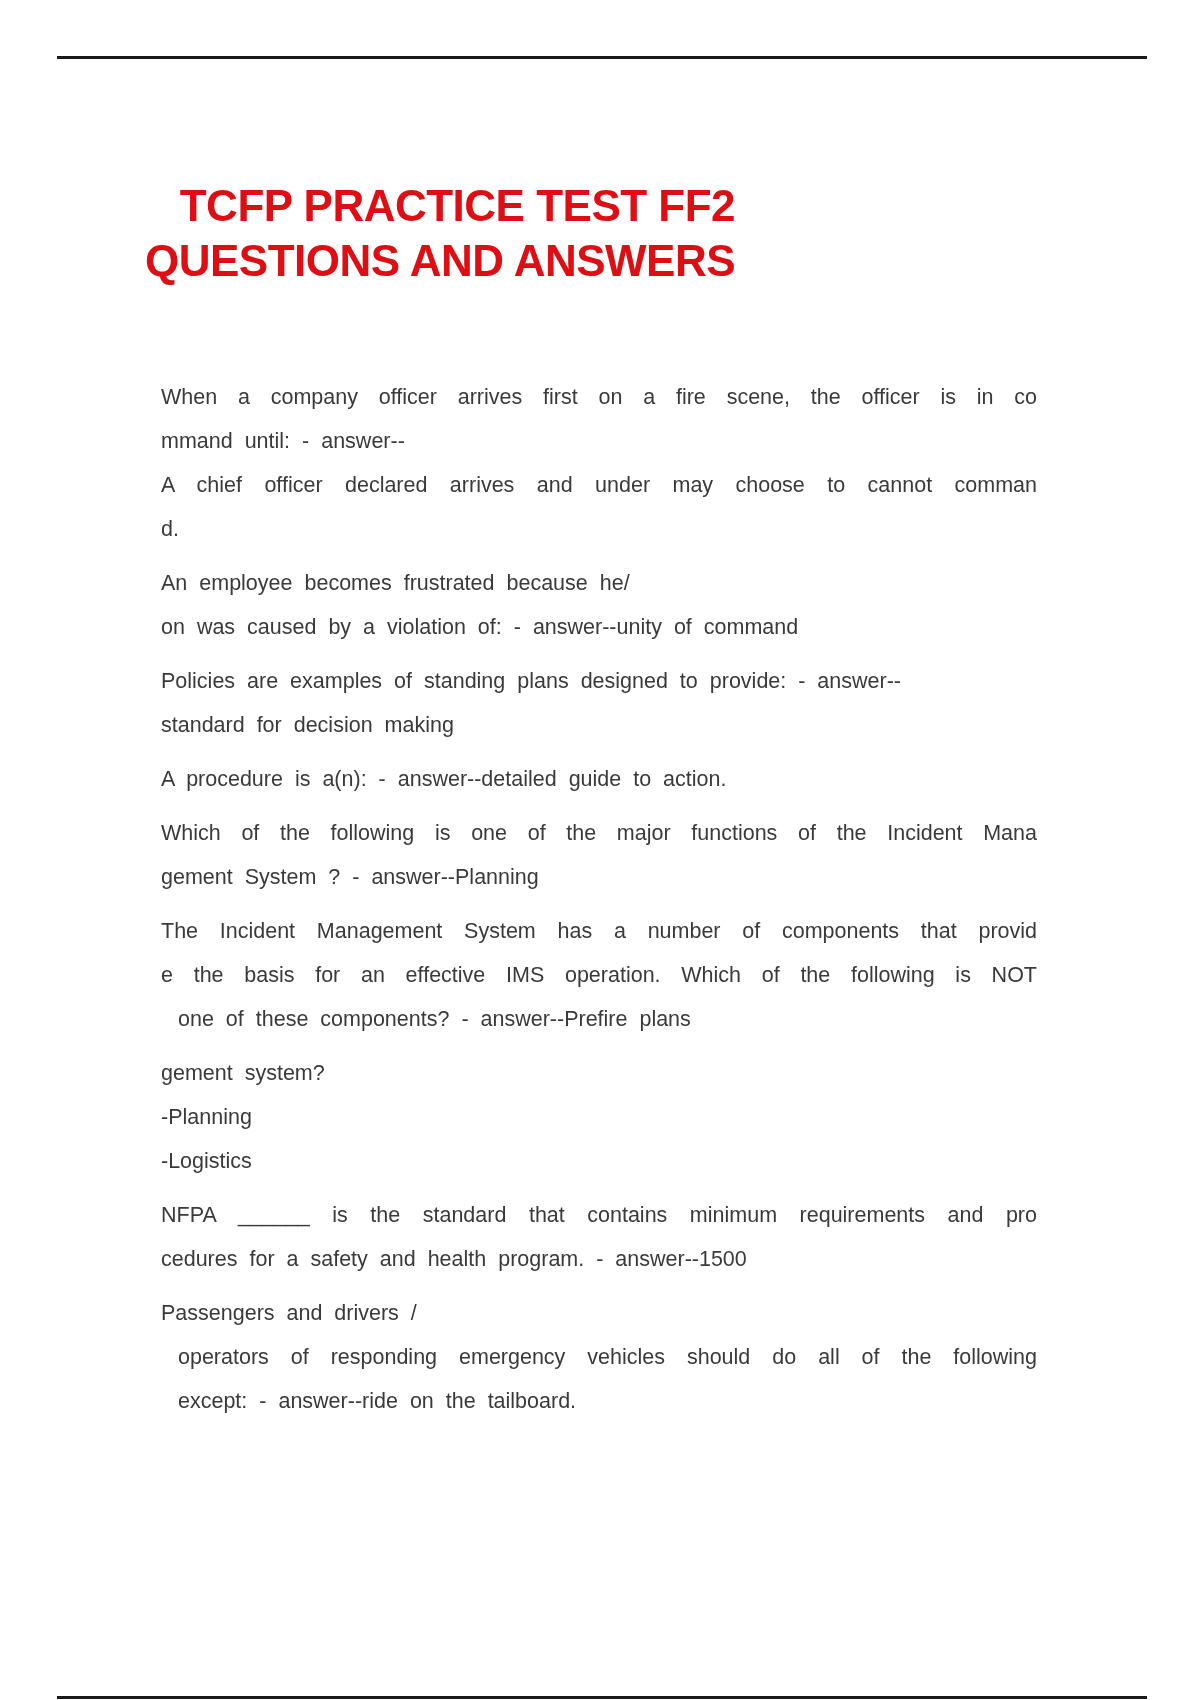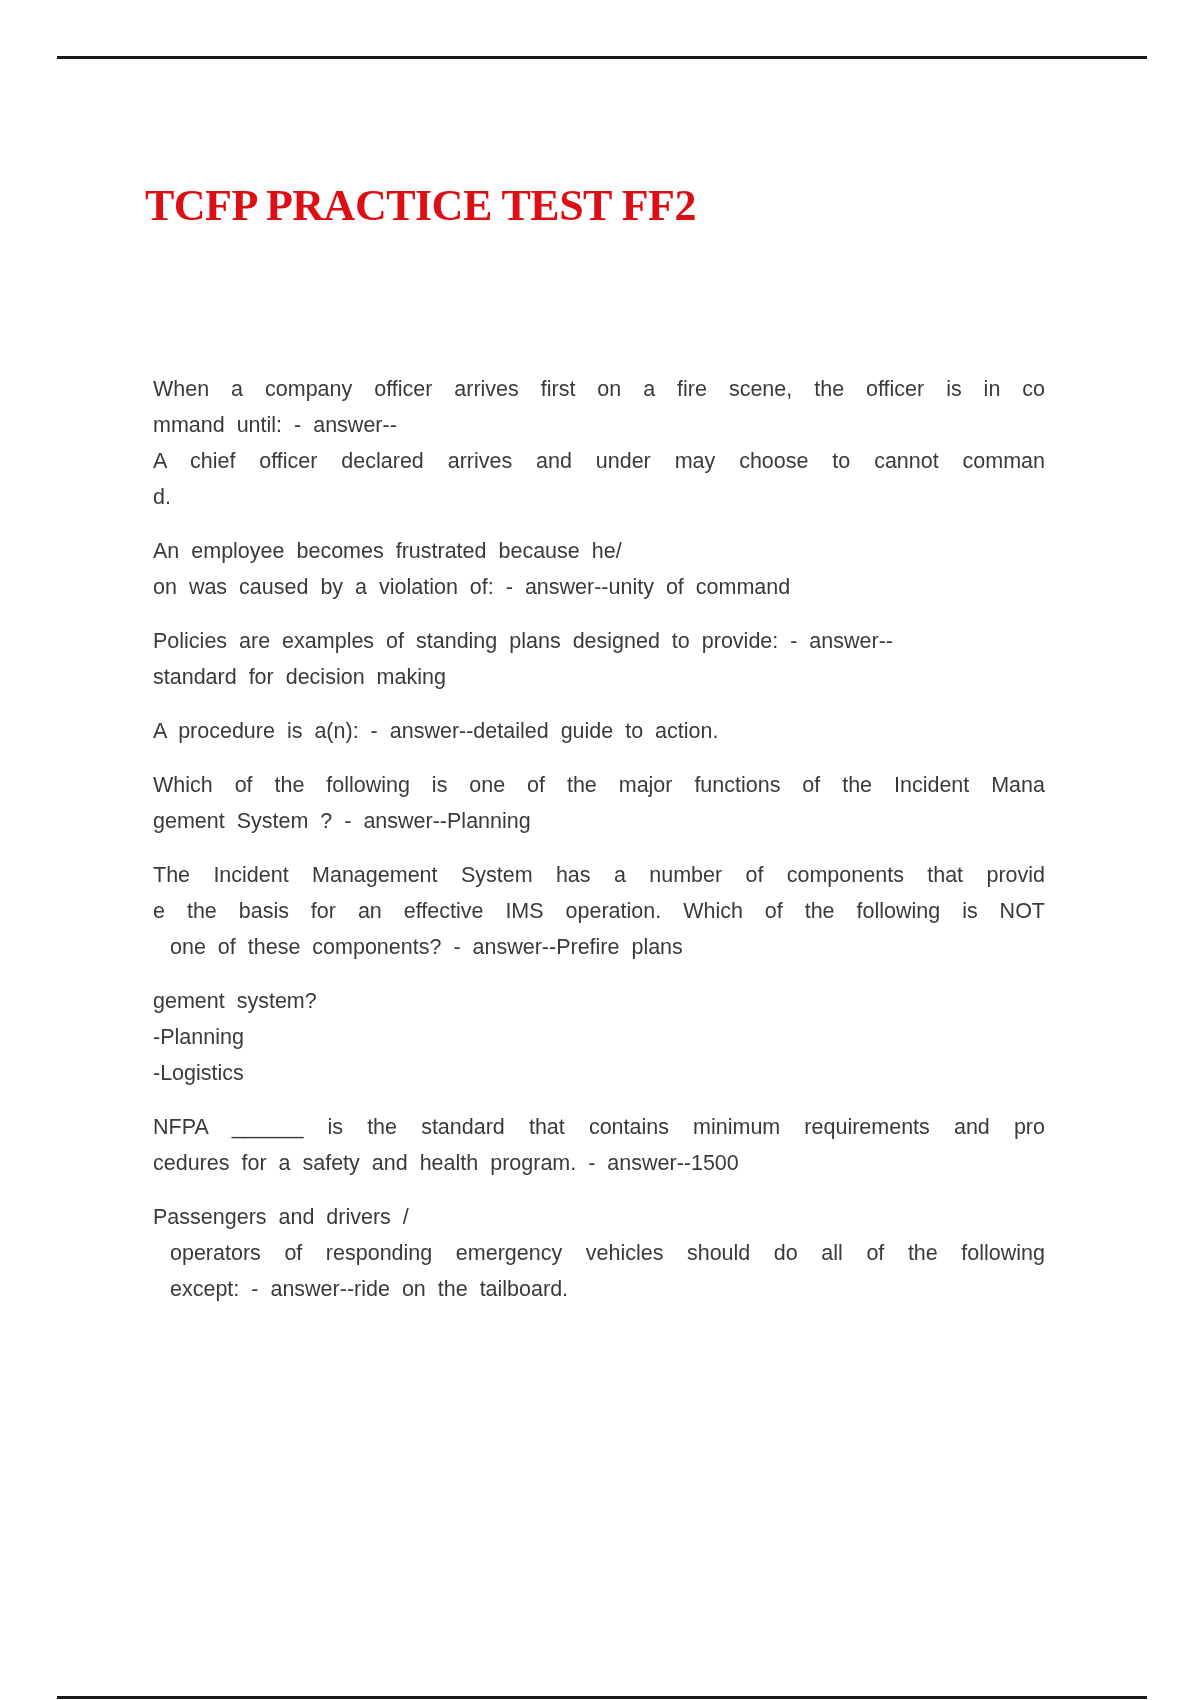--- a/index.html
+++ b/index.html
@@ -22,21 +22,21 @@
       background: #1a1a1a;
     }
     .rule-top { top: 56px; }
     .rule-bottom { top: 1696px; }
 
     .title {
       position: absolute;
       left: 145px;
       top: 178px;
       margin: 0;
-      font-family: Liberation Serif, serif;
+      font-family: Liberation Sans, sans-serif;
       font-weight: bold;
       font-size: 44px;
       line-height: 55px;
       color: #dd0f14;
       letter-spacing: -0.5px;
       text-align: right;
     }
     .title span { display: block; }
 
     .content {
@@ -47,36 +47,37 @@
       font-family: "Liberation Sans", sans-serif;
       font-size: 21.5px;
       line-height: 28px;
       color: #3a3a3a;
       word-spacing: 6px;
     }
     .qa {
       margin: 0 0 26px 0;
     }
     .qa p {
-      margin: 8px;
+      margin: 16px;
       white-space: nowrap;
     }
     .qa p.just {
       text-align: justify;
       text-align-last: justify;
     }
     .qa p.indent { padding-left: 17px; }
   </style>
 </head>
 <body>
 
 <div class="rule rule-top"></div>
 
 <h1 class="title">
   <span>TCFP PRACTICE TEST FF2</span>
+  <span>QUESTIONS AND ANSWERS</span>
 </h1>
 
 <div class="content">
 
   <div class="qa">
     <p class="just">When a company officer arrives first on a fire scene, the officer is in co</p>
     <p>mmand until: - answer--</p>
     <p class="just">A chief officer declared arrives and under may choose to cannot comman</p>
     <p>d.</p>
   </div>

